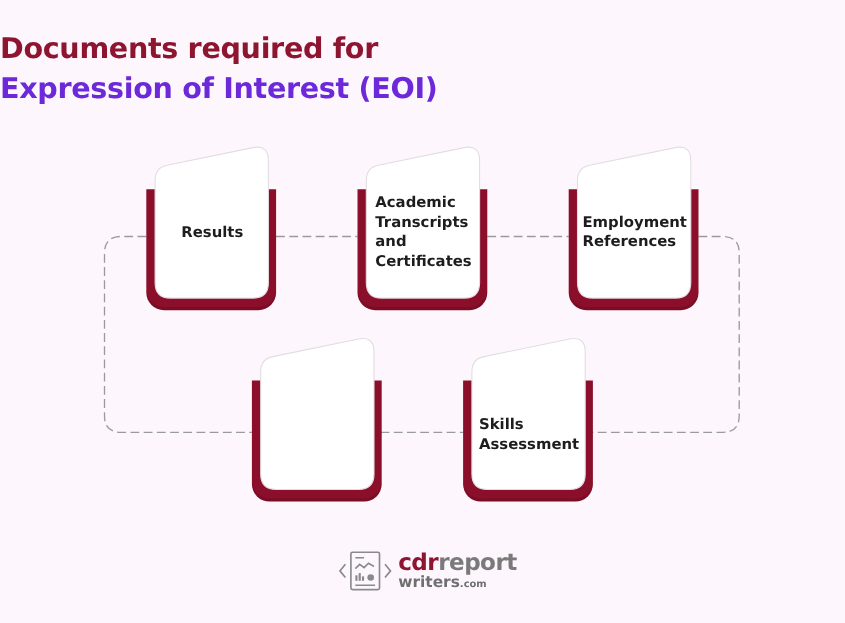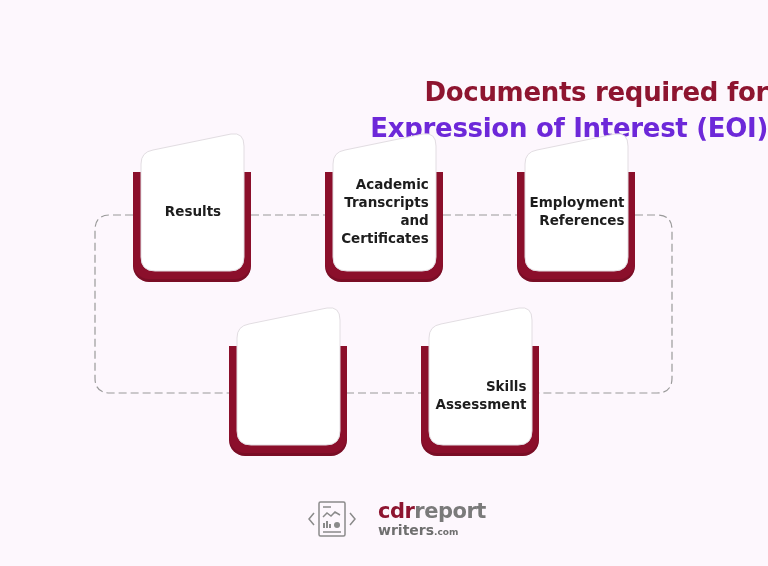--- a/index.html
+++ b/index.html
@@ -3,45 +3,45 @@
 <meta charset="utf-8">
 <style>
   html, body { margin:0; padding:0; }
   body {
     width:768px; height:566px; overflow:hidden;
     background:#fdf7fd;
     font-family:"DejaVu Sans", "Liberation Sans", sans-serif;
     position:relative;
   }
   .title {
-    position:absolute; left:0; width:768px; text-align:right;
-    font-weight:bold; font-size:26px; letter-spacing:-0.3px;margin-top:47px;
+    position:absolute; left:0; width:768px; text-align:left;
+    font-weight:bold; font-size:26px; letter-spacing:-0.3px;
   }
   .title.l1 { top:30px; color:#8e1530; }
   .title.l2 { top:66px; color:#6d28d9; }
 
   .connectors { position:absolute; left:0; top:0; }
 
   .card { position:absolute; width:120px; height:150px; }
   .card .backing {
     position:absolute; left:0; bottom:0; width:118px; height:110px;
     background:#8b0f2b; border-radius:0 0 16px 16px;
     box-shadow: inset 0 -3px 0 rgba(0,0,0,0.12);
   }
   .card svg.face { position:absolute; left:0; top:0; }
   .card .label {
     position:absolute; left:9px; width:102px;
     display:flex; align-items:center; justify-content:center;
-    text-align:right; font-weight:bold; font-size:13.5px; line-height:18px;
+    text-align:left; font-weight:bold; font-size:13.5px; line-height:18px;
     color:#1d1d1d;
   }
 
   .logo { position:absolute; left:306px; top:498px; height:42px; display:flex; align-items:center; }
   .logo .mark { width:52px; height:40px; }
-  .logo .text { margin-left:20px; line-height:1; }
+  .logo .text { margin-left:4px; line-height:1; }
   .logo .cdr { color:#8e1530; font-weight:bold; font-size:21px; letter-spacing:-0.5px; }
   .logo .report { color:#7a7a7a; font-weight:bold; font-size:21px; letter-spacing:-0.5px; }
   .logo .writers { color:#6f6f6f; font-weight:bold; font-size:14px; display:block; margin-top:1px; }
   .logo .com { font-size:9px; }
 </style>
 </head>
 <body>
 
 <div class="title l1">Documents required for</div>
 <div class="title l2">Expression of Interest (EOI)</div>

